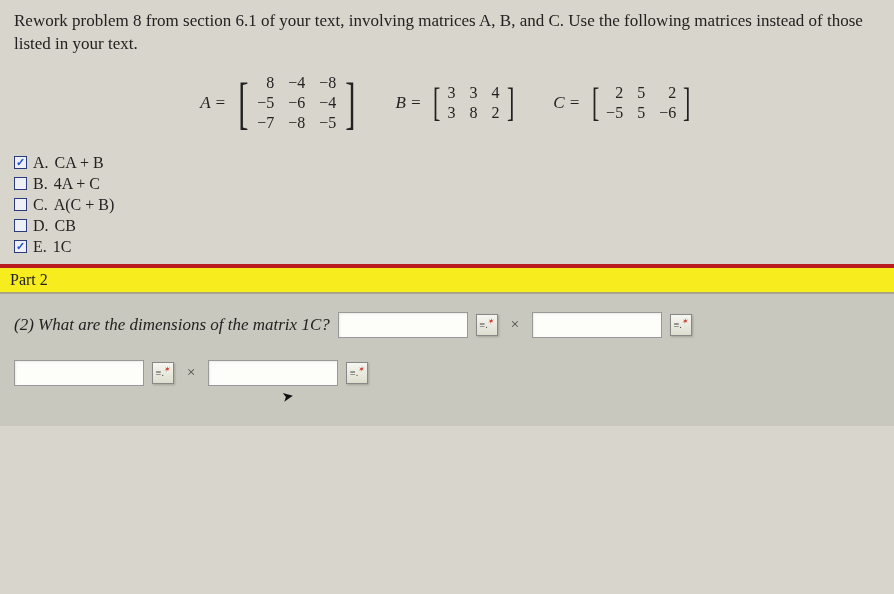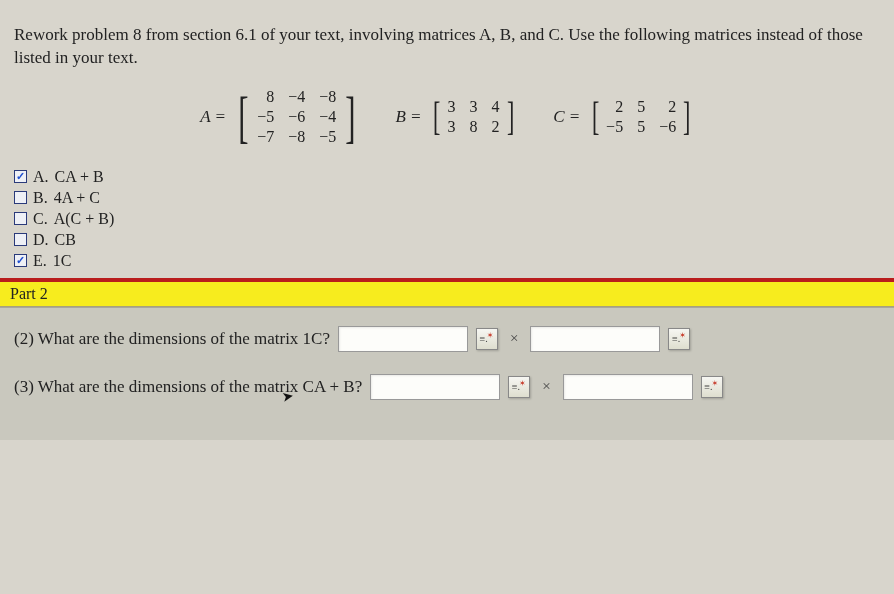--- a/index.html
+++ b/index.html
@@ -6,21 +6,21 @@
     body {
       font-family: Georgia, 'Times New Roman', serif;
       background: #d8d5cc;
       width: 894px;
       height: 594px;
       overflow: hidden;
       color: #222;
       position: relative;
     }
     .page {
-      padding: 24px 14px 0 14px;
+      padding: 10px 14px 0 14px;
     }
     .problem-text {
       font-size: 17px;
       line-height: 1.35;
       margin-bottom: 14px;
     }
     .matrices-row {
       text-align: center;
       margin: 18px 0 22px 0;
       font-size: 17px;
@@ -92,20 +92,21 @@
       border-bottom: 1px solid #a8a27a;
       padding: 3px 10px;
       font-size: 16px;
       margin-top: 8px;
       width: 100%;
     }
     .lower {
       background: #c9c8be;
       padding: 8px 14px 18px 14px;
       border-top: 1px solid #a9a79c;
+      font-style: italic;
     }
     .qline {
       display: flex;
       align-items: center;
       gap: 8px;
       font-size: 17px;
       margin: 10px 0 22px 0;
     }
     .answer-box {
       width: 130px;
@@ -226,21 +227,20 @@
     </span>
     <span class="times">×</span>
     <span class="answer-box"></span>
     <span class="icon-btn">
       <span>≡.</span>
         <span class="redglow">✶</span>
     </span>
   </div>
 
   <div class="qline">
-    <span>(3) What are the dimensions of the matrix CA + B?</span>
     <span class="answer-box"></span>
     <span class="icon-btn">
       <span>≡.</span>
         <span class="redglow">✶</span>
     </span>
     <span class="times">×</span>
     <span class="answer-box"></span>
     <span class="icon-btn">
       <span>≡.</span>
         <span class="redglow">✶</span>

